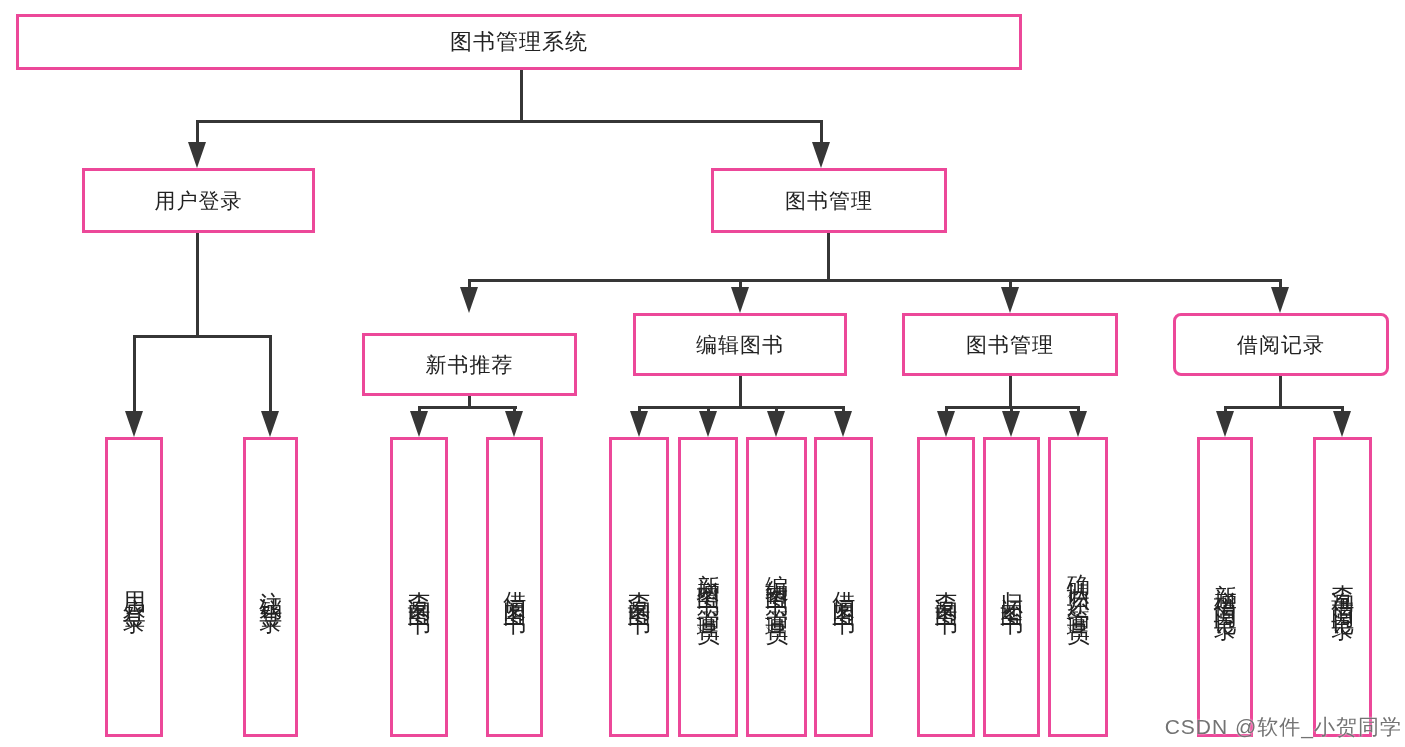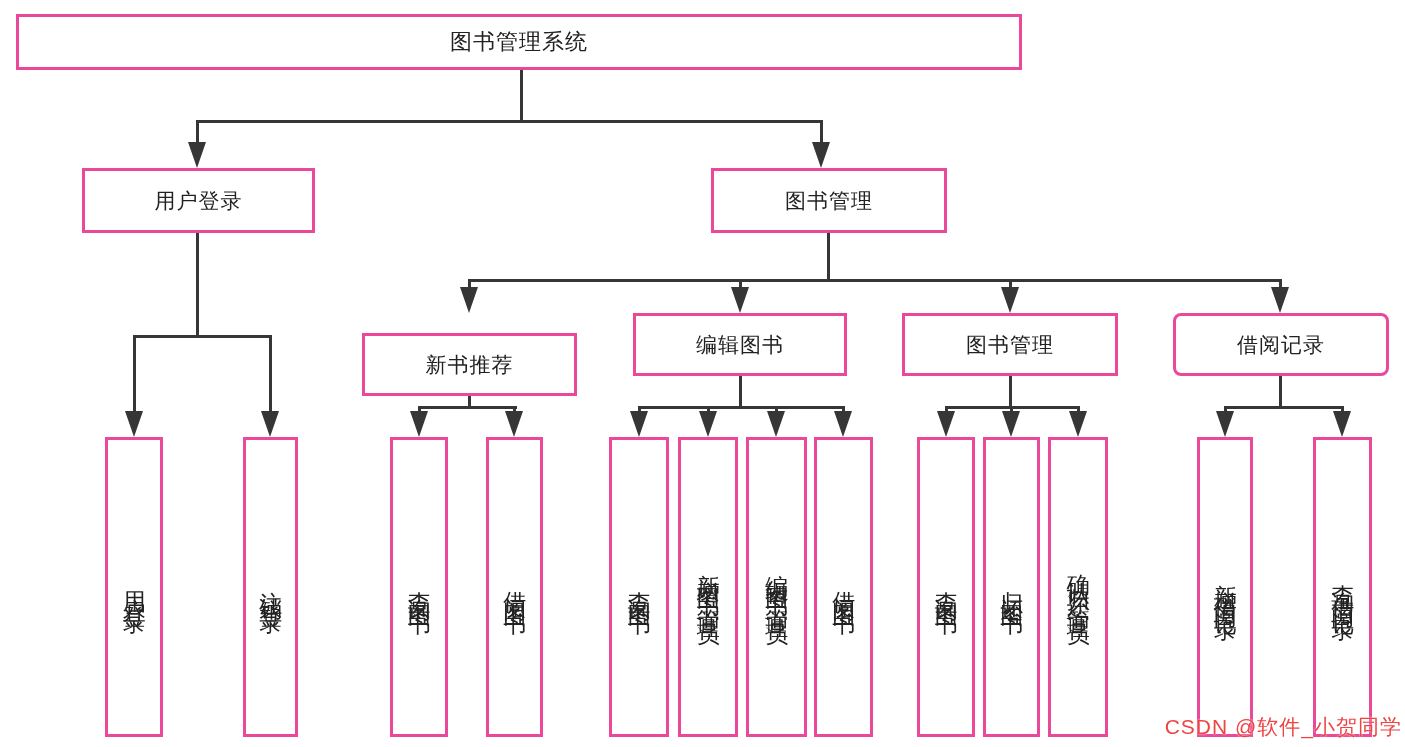--- a/index.html
+++ b/index.html
@@ -39,21 +39,21 @@
     position:absolute;width:0;height:0;
     border-left:9px solid transparent;
     border-right:9px solid transparent;
     border-top:26px solid #363636;
     z-index:1;
   }
   #watermark{
     position:absolute;
     top:713px;right:3px;
     font-size:21px;
-    color:#ef4444;
+    color:#737373;
     letter-spacing:1px;
     text-shadow:0 0 2px #ffffff;
     z-index:5;
   }
 </style>
 </head>
 <body>
 
 <div id="canvas">
 

